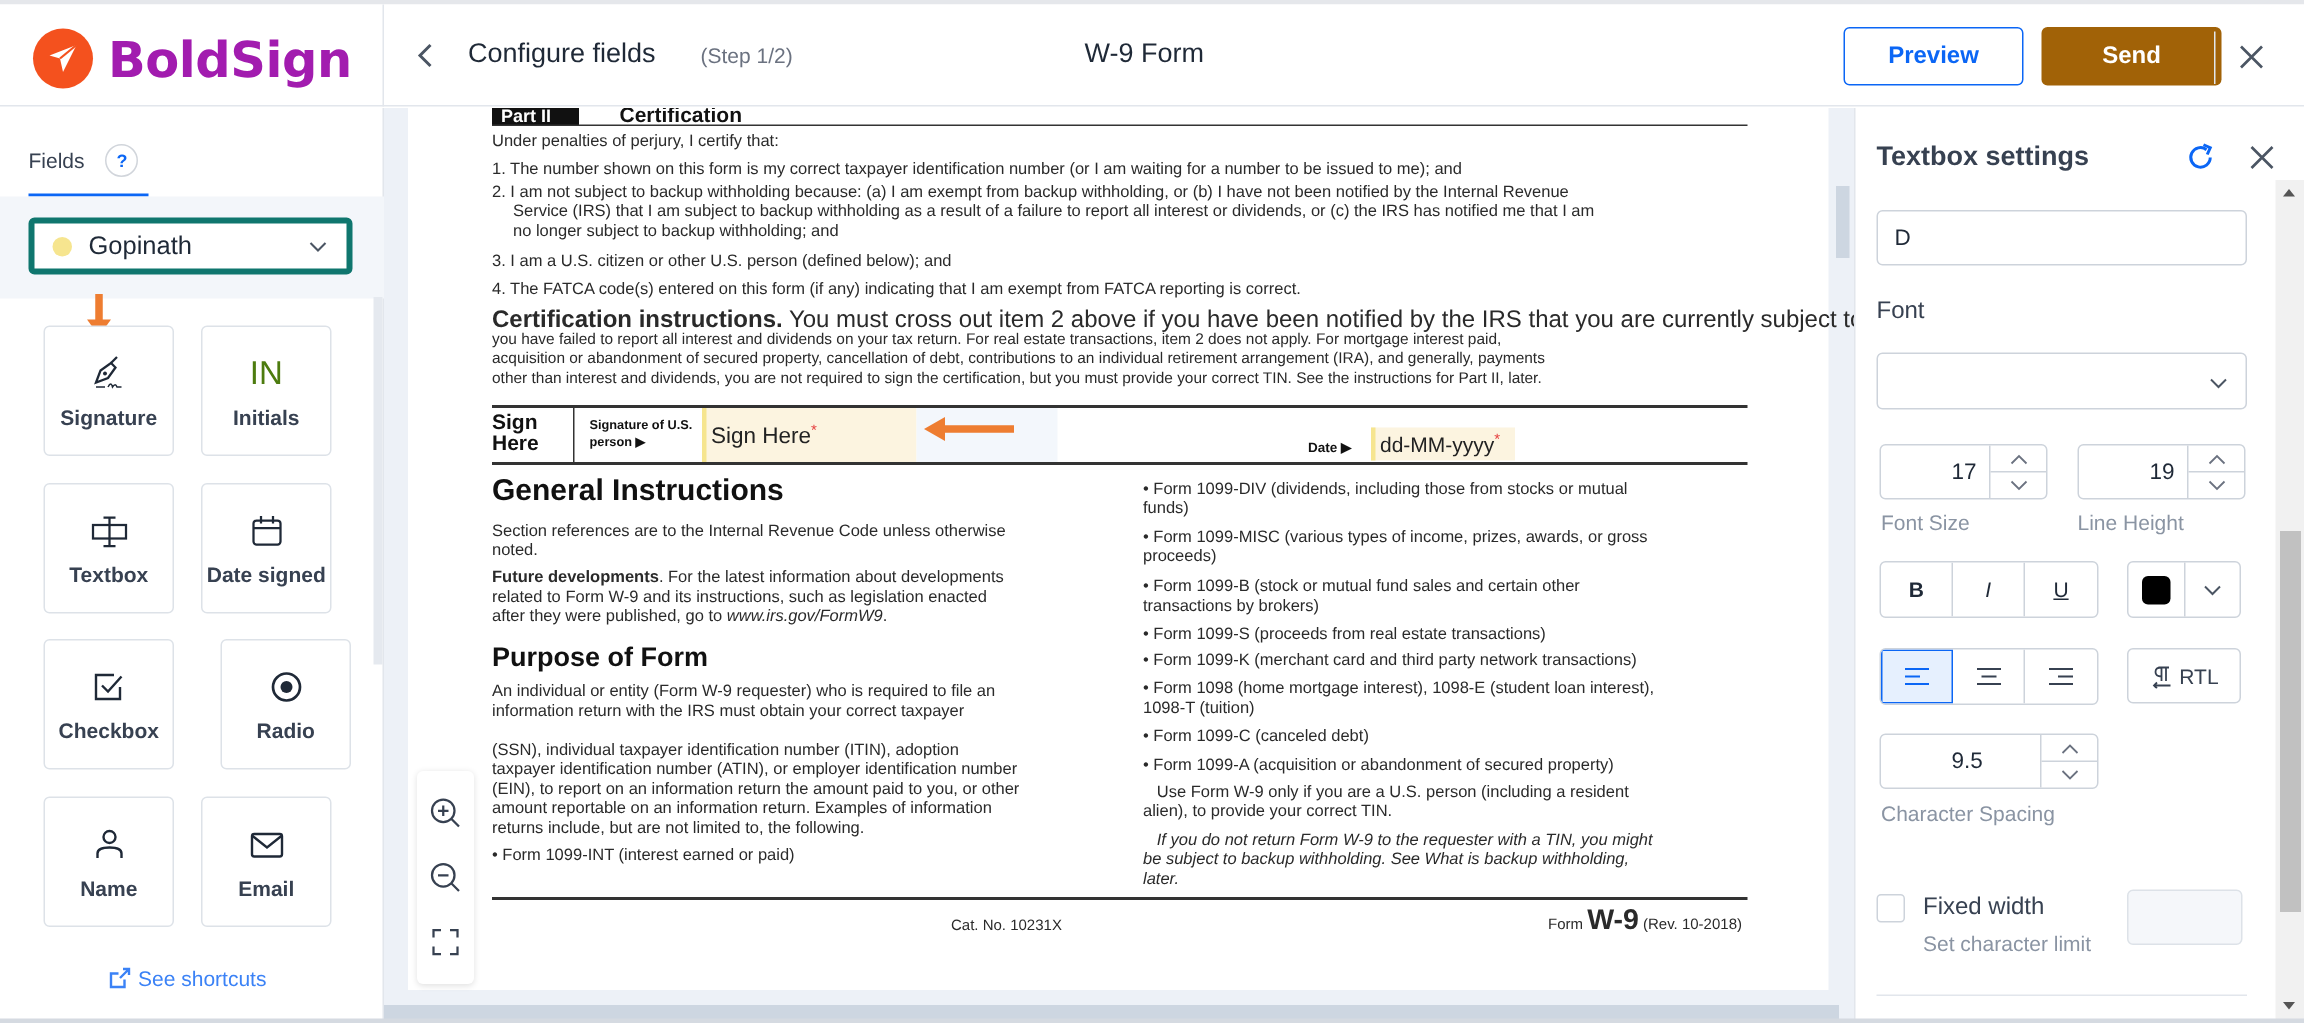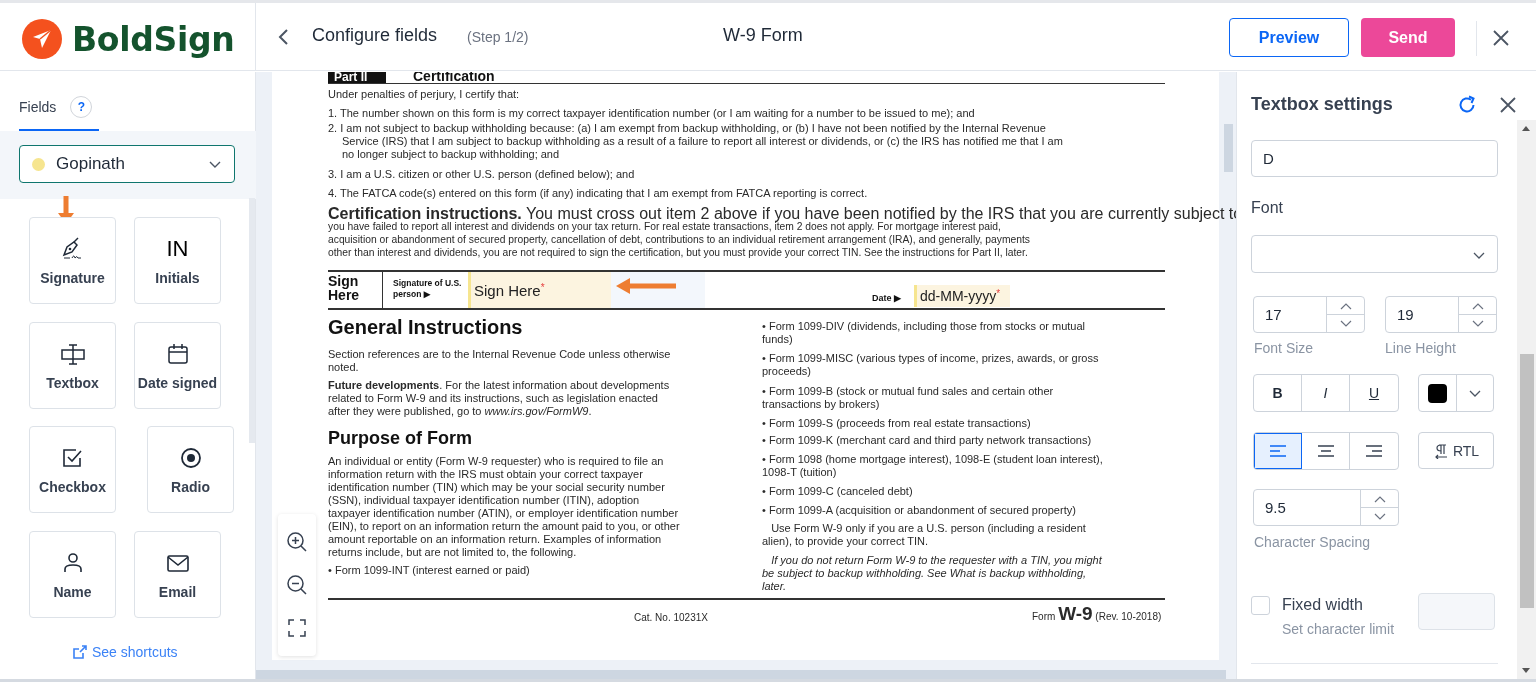--- a/index.html
+++ b/index.html
@@ -2,45 +2,45 @@
 <html><head>
 <meta charset="utf-8">
 <style>
   * { box-sizing: border-box; margin: 0; padding: 0; }
   html, body { width: 1536px; height: 682px; overflow: hidden; background: #fff; font-family: "Liberation Sans", sans-serif; color: #1f2937; }
   .topline { position: absolute; left: 0; top: 0; width: 1536px; height: 3px; background: #e5e7eb; }
   
   .header { position: absolute; left: 0; top: 3px; width: 1536px; height: 68px; border-bottom: 1px solid #e2e6ec; background: #fff; }
   .logo { position: absolute; left: 22px; top: 16px; display: flex; align-items: center; gap: 10px; }
   .logo-circle { width: 40px; height: 40px; border-radius: 50%; background: #f4511e; display: flex; align-items: center; justify-content: center; }
-  .logo-text { font-size: 33px; font-weight: 700; color: #14532d; letter-spacing: -0.3px; font-family: "DejaVu Sans", sans-serif; }
+  .logo-text { font-size: 33px; font-weight: 700; color: #a21caf; letter-spacing: -0.3px; font-family: "DejaVu Sans", sans-serif; }
   .sep-v { position: absolute; left: 255px; top: 0; width: 1px; height: 68px; background: #e2e6ec; }
   .back { position: absolute; left: 272px; top: 22px; width: 24px; height: 24px; color: #4b5563; cursor: pointer; }
   .title { position: absolute; left: 312px; top: 22px; font-size: 18px; color: #1f2937; }
   .step { position: absolute; left: 467px; top: 26px; font-size: 14px; color: #6b7280; }
   .docname { position: absolute; left: 723px; top: 22px; font-size: 18px; color: #1f2937; }
   .btn-preview { position: absolute; left: 1229px; top: 15px; width: 120px; height: 39px; border: 1px solid #0b66f5; border-radius: 4px; background: #fff; color: #0b66f5; font-size: 16px; font-weight: 700; display: flex; align-items: center; justify-content: center; cursor: pointer; }
-  .btn-send { position: absolute; left: 1361px; top: 15px; width: 94px; height: 39px; border-radius: 4px; background: #ec4899; color: #fff; font-size: 16px; font-weight: 700; display: flex; align-items: center; justify-content: center; cursor: pointer; }
+  .btn-send { position: absolute; left: 1361px; top: 15px; width: 120px; height: 39px; border-radius: 4px; background: #a16207; color: #fff; font-size: 16px; font-weight: 700; display: flex; align-items: center; justify-content: center; cursor: pointer; }
   .hdr-div { position: absolute; left: 1476px; top: 18px; width: 1px; height: 35px; background: #e2e6ec; }
   .hdr-close { position: absolute; left: 1490px; top: 24px; width: 22px; height: 22px; cursor: pointer; }
 
   
   .sidebar { position: absolute; left: 0; top: 72px; width: 256px; height: 610px; background: #fff; border-right: 1px solid #e2e6ec; }
   .tab-fields { position: absolute; left: 19px; top: 24px; font-size: 14px; color: #374151; display: flex; align-items: center; gap: 14px; }
   .help { width: 22px; height: 22px; border: 1px solid #d1d5db; border-radius: 50%; display: flex; align-items: center; justify-content: center; font-size: 12px; color: #0b66f5; font-weight: 700; }
   .tab-underline { position: absolute; left: 19px; top: 57px; width: 80px; height: 2px; background: #0b66f5; }
   .signer-area { position: absolute; left: 0; top: 59px; width: 256px; height: 68px; background: #f3f6fa; }
-  .signer-select { position: absolute; left: 19px; top: 14px; width: 216px; height: 38px; border: 1px solid #0f766e; border-radius: 4px; background: #fff; display: flex; align-items: center; padding: 0 12px; cursor: pointer; }
+  .signer-select { position: absolute; left: 19px; top: 14px; width: 216px; height: 38px; border: 4px solid #0f766e; border-radius: 4px; background: #fff; display: flex; align-items: center; padding: 0 12px; cursor: pointer; }
   .signer-dot { width: 13px; height: 13px; border-radius: 50%; background: #f6e58f; margin-right: 11px; }
   .signer-name { font-size: 17px; color: #1f2937; flex: 1; }
   .chev { width: 14px; height: 14px; }
   .orange-arrow-down { position: absolute; left: 58px; top: 124px; }
   .fields-grid { position: absolute; left: 29px; top: 145px; width: 195px; }
   .field-card { position: absolute; width: 87px; height: 87px; border: 1px solid #dde2e8; border-radius: 4px; background: #fff; display: flex; flex-direction: column; align-items: center; justify-content: center; gap: 8px; cursor: pointer; }
-  .field-card .ico { height: 26px; display: flex; align-items: center; justify-content: center; color: #000000; }
+  .field-card .ico { height: 26px; display: flex; align-items: center; justify-content: center; color: #4d7c0f; }
   .field-card .lbl { font-size: 14px; font-weight: 700; color: #374151; }
   .sb-scroll { position: absolute; left: 249px; top: 126px; width: 6px; height: 245px; background: #e5e9ef; }
   .shortcuts { position: absolute; left: 72px; top: 572px; font-size: 14px; color: #3b82f6; display: flex; align-items: center; gap: 4px; cursor: pointer; }
 
   
   .viewport { position: absolute; left: 256px; top: 72px; width: 980px; height: 610px; background: #edf1f7; overflow: hidden; }
   .page { position: absolute; left: 16px; top: 0; width: 947px; height: 588px; background: #fff; font-family: "Liberation Sans", sans-serif; color: #222; }
   .doc-line { position: absolute; font-size: 11px; line-height: 13px; color: #2a2a2a; white-space: nowrap; }
   .part-badge { position: absolute; left: 56px; top: -2px; width: 58px; height: 14px; background: #111; color: #fff; font-size: 12px; font-weight: 700; padding-left: 6px; }
   .cert-title { position: absolute; left: 141px; top: -4px; font-size: 14px; font-weight: 700; color: #111; }
@@ -61,21 +61,21 @@
 
   
   .rpanel { position: absolute; left: 1236px; top: 72px; width: 300px; height: 610px; background: #fff; border-left: 1px solid #e2e6ec; }
   .rp-title { position: absolute; left: 14px; top: 22px; font-size: 18px; font-weight: 700; color: #374151; }
   .rp-refresh { position: absolute; left: 219px; top: 22px; width: 22px; height: 22px; cursor: pointer; }
   .rp-close { position: absolute; left: 261px; top: 23px; width: 20px; height: 20px; cursor: pointer; }
   .rp-input { position: absolute; left: 14px; top: 68px; width: 247px; height: 37px; border: 1px solid #cdd3db; border-radius: 4px; padding: 0 11px; font-size: 15px; color: #1f2937; display: flex; align-items: center; }
   .rp-label { position: absolute; font-size: 16px; color: #374151; }
   .rp-select { position: absolute; left: 14px; top: 163px; width: 247px; height: 38px; border: 1px solid #cdd3db; border-radius: 4px; cursor: pointer; }
   .rp-select .chev { position: absolute; right: 11px; top: 12px; }
-  .stepper { position: absolute; height: 37px; border: 1px solid #cdd3db; border-radius: 4px; display: flex; }
+  .stepper { position: absolute; height: 37px; border: 1px solid #cdd3db; border-radius: 4px; display: flex; padding-left: 36px; }
   .stepper .val { flex: 1; padding-left: 11px; display: flex; align-items: center; font-size: 15px; color: #1f2937; }
   .stepper .arrows { width: 38px; border-left: 1px solid #cdd3db; display: flex; flex-direction: column; }
   .stepper .arrows div { flex: 1; display: flex; align-items: center; justify-content: center; cursor: pointer; }
   .stepper .arrows div:first-child { border-bottom: 1px solid #cdd3db; }
   .sublbl { position: absolute; font-size: 14px; color: #8a94a3; }
   .btngroup { position: absolute; height: 38px; border: 1px solid #cdd3db; border-radius: 4px; display: flex; overflow: hidden; }
   .btngroup .gb { width: 48px; display: flex; align-items: center; justify-content: center; border-right: 1px solid #cdd3db; cursor: pointer; font-size: 14px; color: #1f2937; }
   .btngroup .gb:last-child { border-right: none; }
   .btngroup .gb.active { background: #e6f0fe; border: 1px solid #0b66f5; }
   .color-picker { position: absolute; left: 181px; top: 302px; width: 76px; height: 38px; border: 1px solid #cdd3db; border-radius: 4px; display: flex; cursor: pointer; }
@@ -263,21 +263,20 @@
 
     <div class="h-big" style="left:56px;top:244px;">General Instructions</div>
     <div class="doc-line" style="left:56px;top:276px;">Section references are to the Internal Revenue Code unless otherwise</div>
     <div class="doc-line" style="left:56px;top:289px;">noted.</div>
     <div class="doc-line" style="left:56px;top:307px;"><b>Future developments</b><span>. For the latest information about developments</span></div>
     <div class="doc-line" style="left:56px;top:320px;">related to Form W-9 and its instructions, such as legislation enacted</div>
     <div class="doc-line" style="left:56px;top:333px;"><span>after they were published, go to </span><i>www.irs.gov/FormW9</i><span>.</span></div>
     <div class="h-big" style="left:56px;top:356px;font-size:18px;">Purpose of Form</div>
     <div class="doc-line" style="left:56px;top:383px;">An individual or entity (Form W-9 requester) who is required to file an</div>
     <div class="doc-line" style="left:56px;top:396px;">information return with the IRS must obtain your correct taxpayer</div>
-    <div class="doc-line" style="left:56px;top:409px;">identification number (TIN) which may be your social security number</div>
     <div class="doc-line" style="left:56px;top:422px;">(SSN), individual taxpayer identification number (ITIN), adoption</div>
     <div class="doc-line" style="left:56px;top:435px;">taxpayer identification number (ATIN), or employer identification number</div>
     <div class="doc-line" style="left:56px;top:448px;">(EIN), to report on an information return the amount paid to you, or other</div>
     <div class="doc-line" style="left:56px;top:461px;">amount reportable on an information return. Examples of information</div>
     <div class="doc-line" style="left:56px;top:474px;">returns include, but are not limited to, the following.</div>
     <div class="doc-line" style="left:56px;top:492px;">• Form 1099-INT (interest earned or paid)</div>
 
     <div class="doc-line" style="left:490px;top:248px;">• Form 1099-DIV (dividends, including those from stocks or mutual</div>
     <div class="doc-line" style="left:490px;top:261px;">funds)</div>
     <div class="doc-line" style="left:490px;top:280px;">• Form 1099-MISC (various types of income, prizes, awards, or gross</div>

